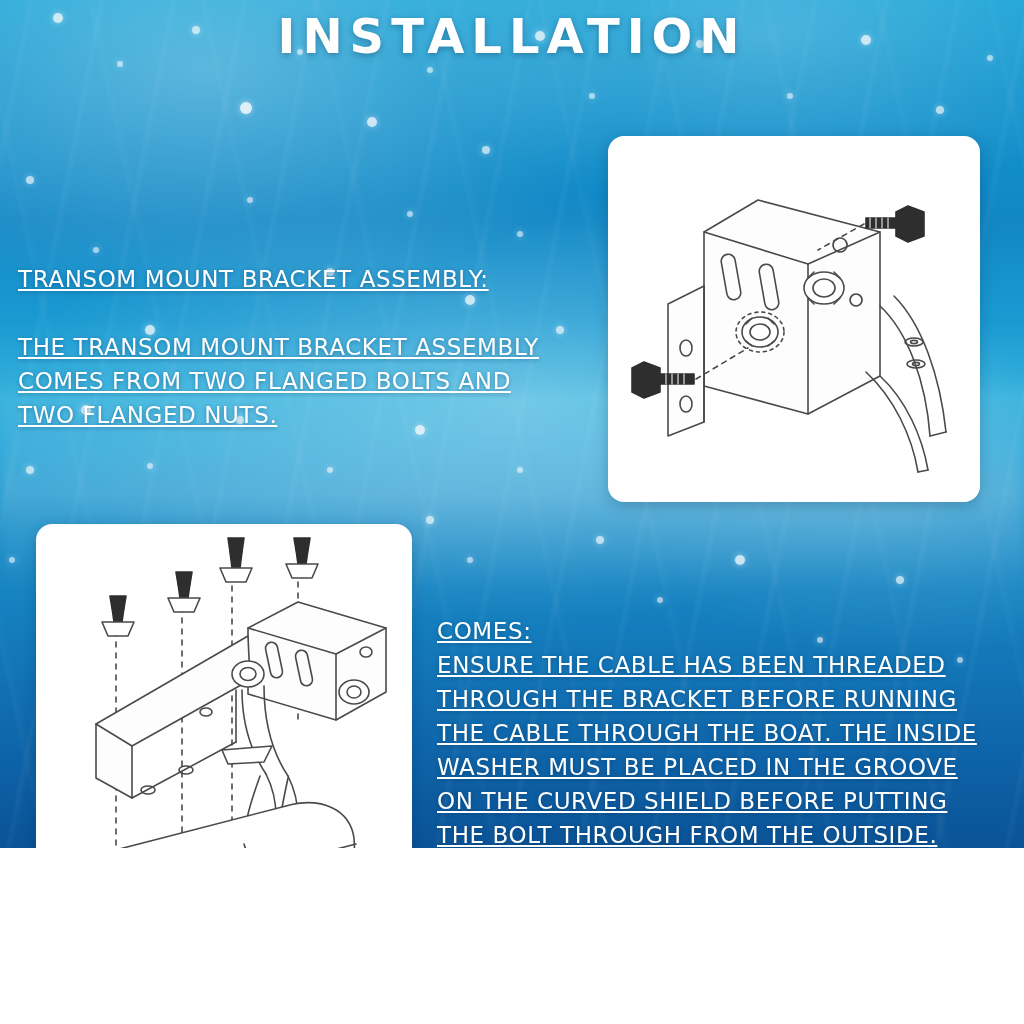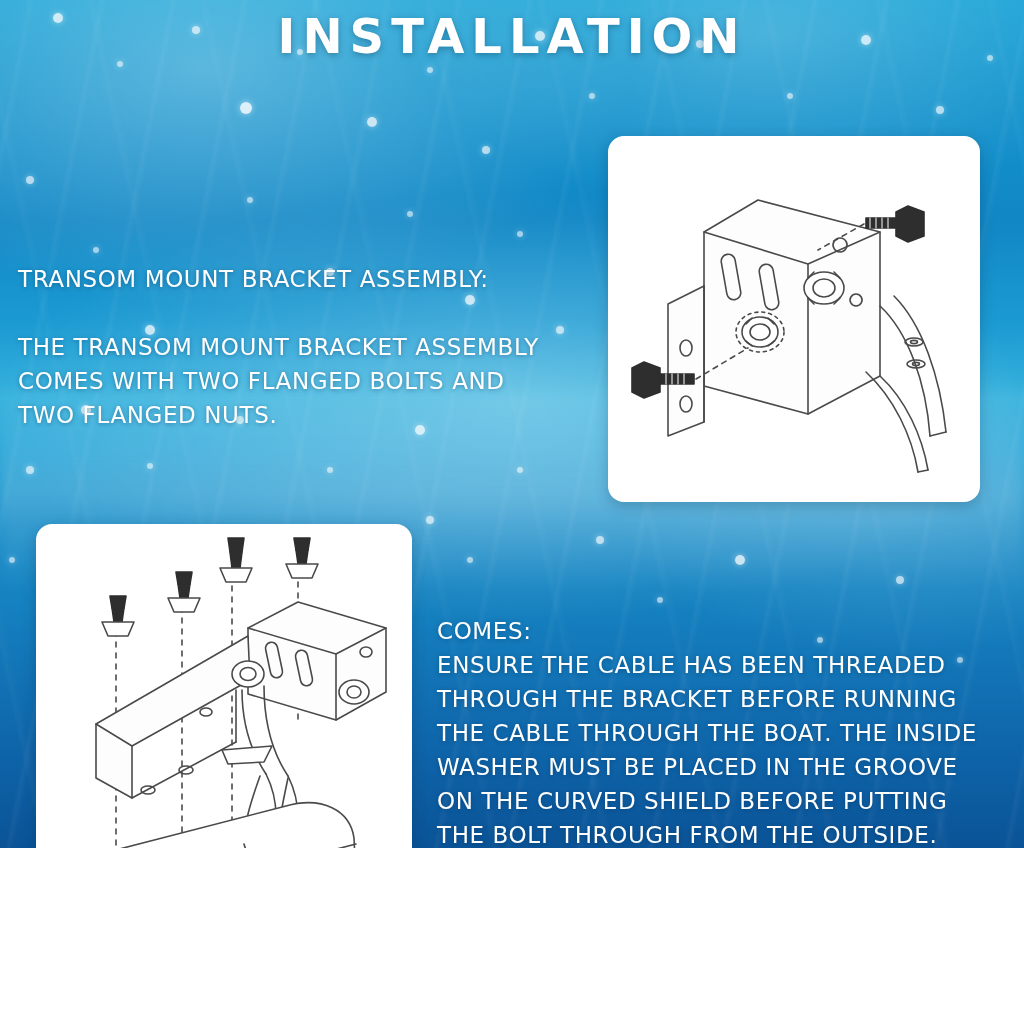--- a/index.html
+++ b/index.html
@@ -92,20 +92,21 @@
   
   .text-block {
     position: absolute;
     color: #ffffff;
     font-family: "DejaVu Sans", sans-serif;
     font-size: 23px;
     line-height: 34px;
     letter-spacing: 0.6px;
     text-shadow: 0 1px 4px rgba(0,45,80,0.40);
     white-space: pre-line;
+    text-decoration: underline;
   }
   #bracket-text { left: 18px; top: 228px; width: 580px; }
   #note-label   { left: 437px; top: 614px; }
   #note-text    { left: 437px; top: 648px; width: 562px; }
 
   
   .card {
     position: absolute;
     background: #ffffff;
     border-radius: 16px;
@@ -171,21 +172,21 @@
       <div class="bub" style="left: 916px; top: 956px; width: 8px; height: 8px; opacity: 0.78;"></div>
       <div class="bub" style="left: 617px; top: 927px; width: 6px; height: 6px; opacity: 0.7;"></div>
       <div class="bub" style="left: 757px; top: 887px; width: 6px; height: 6px; opacity: 0.7;"></div>
     </div>
 
   <div class="title">INSTALLATION</div>
 
   <div class="text-block" id="bracket-text">
     <div>TRANSOM MOUNT BRACKET ASSEMBLY:</div>
     <div>THE TRANSOM MOUNT BRACKET ASSEMBLY
-COMES WITH TWO FLANGED BOLTS AND
+COMES FROM TWO FLANGED BOLTS AND
 TWO FLANGED NUTS.</div>
   </div>
 
   <div class="text-block" id="note-label">COMES:</div>
   <div class="text-block" id="note-text">ENSURE THE CABLE HAS BEEN THREADED
 THROUGH THE BRACKET BEFORE RUNNING
 THE CABLE THROUGH THE BOAT. THE INSIDE
 WASHER MUST BE PLACED IN THE GROOVE
 ON THE CURVED SHIELD BEFORE PUTTING
 THE BOLT THROUGH FROM THE OUTSIDE.</div>

